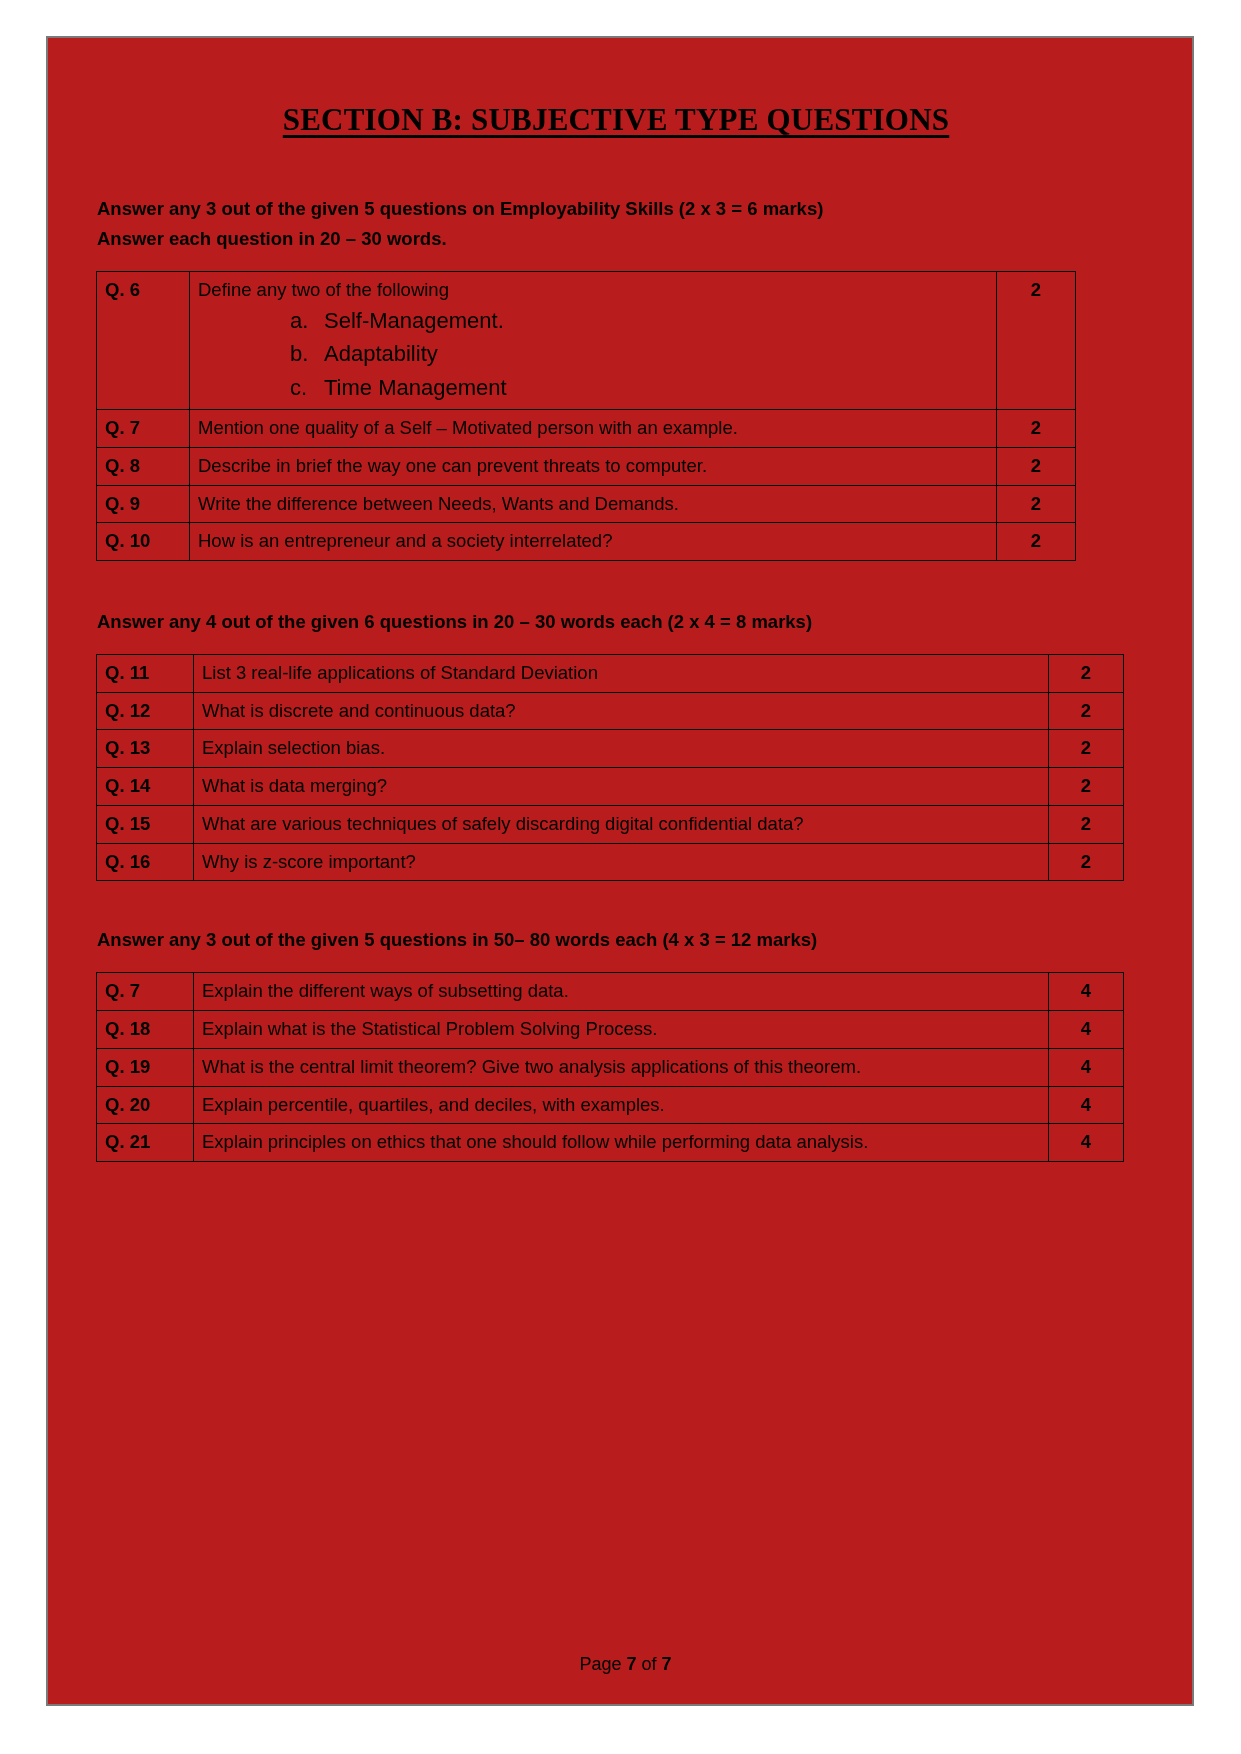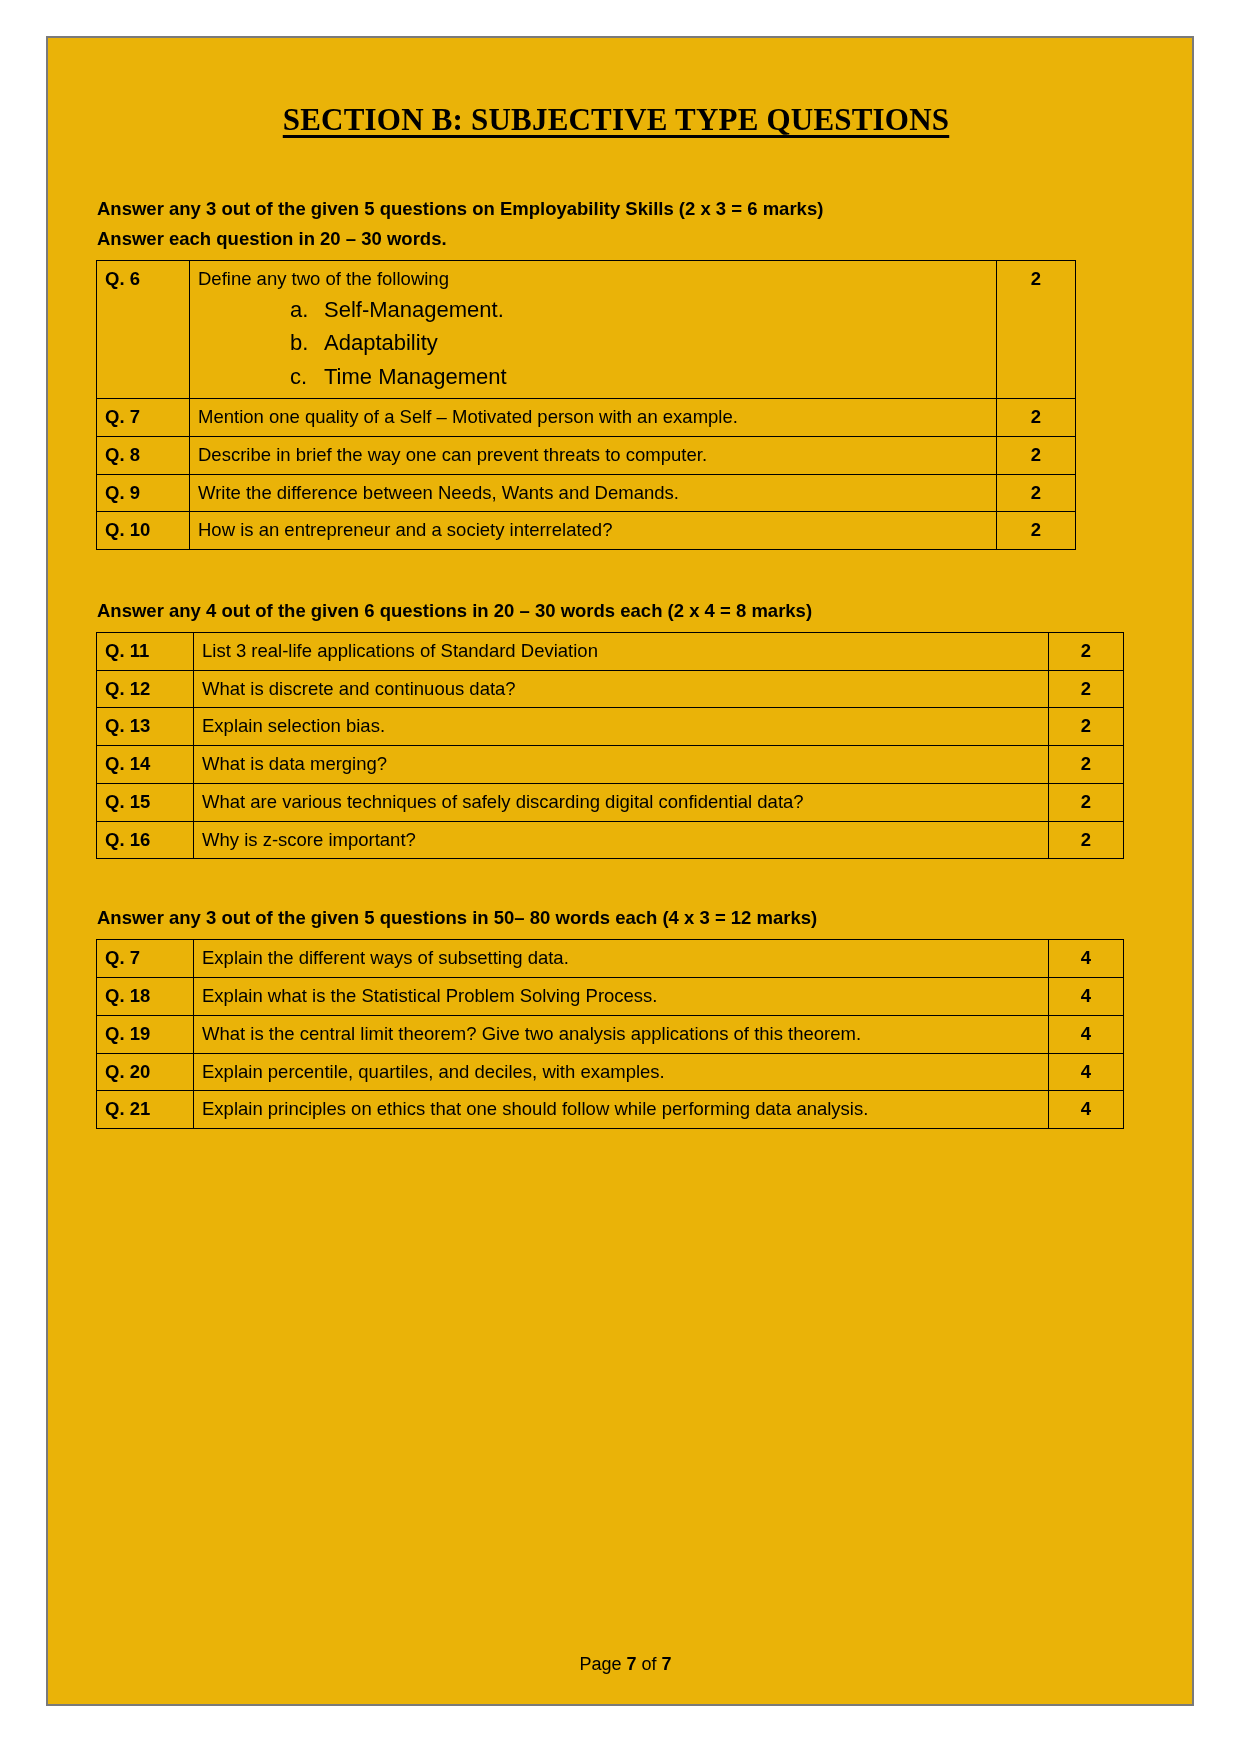--- a/index.html
+++ b/index.html
@@ -17,21 +17,21 @@
 
   
   .page-sheet {
     position: absolute;
     left: 46px;
     top: 36px;
     width: 1148px;
     height: 1670px;
     border: 2px solid #7a7a7a;
     box-sizing: border-box;
-    background: #eab308;
+    background: #b91c1c;
   }
 
   .page-inner {
     position: absolute;
     left: 48px;
     top: 56px;
     width: 1040px;
   }
 
   
@@ -62,21 +62,21 @@
     font-weight: bold;
     line-height: 1.62;
     margin: 0;
     padding-left: 1px;
     white-space: nowrap;
   }
 
   
   table.qtable {
     border-collapse: collapse;
-    margin-top: 6px;
+    margin-top: 17px;
     table-layout: fixed;
   }
   table.qtable td {
     border: 1px solid #000000;
     vertical-align: top;
     padding: 4px 8px 5px 8px;
     font-size: 18.5px;
     line-height: 1.5;
   }
   td.col-qno {

